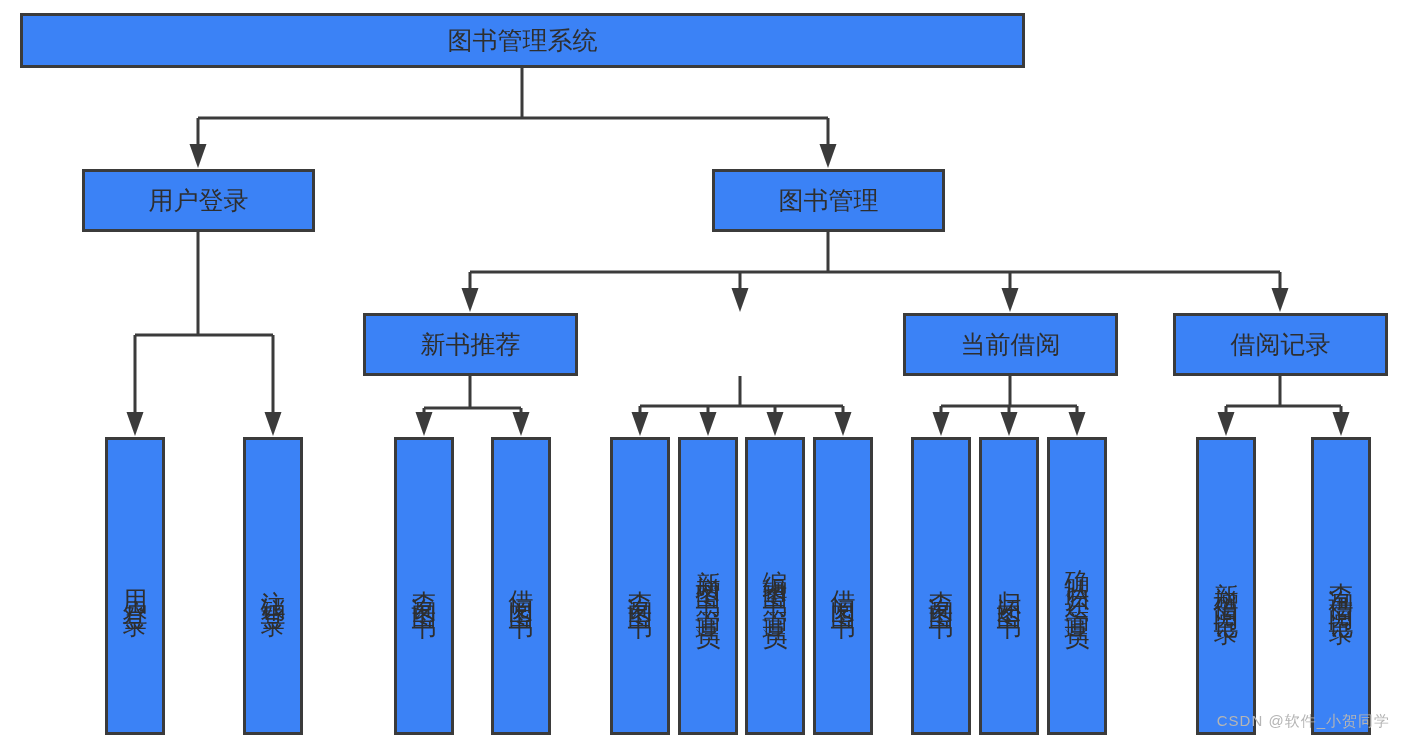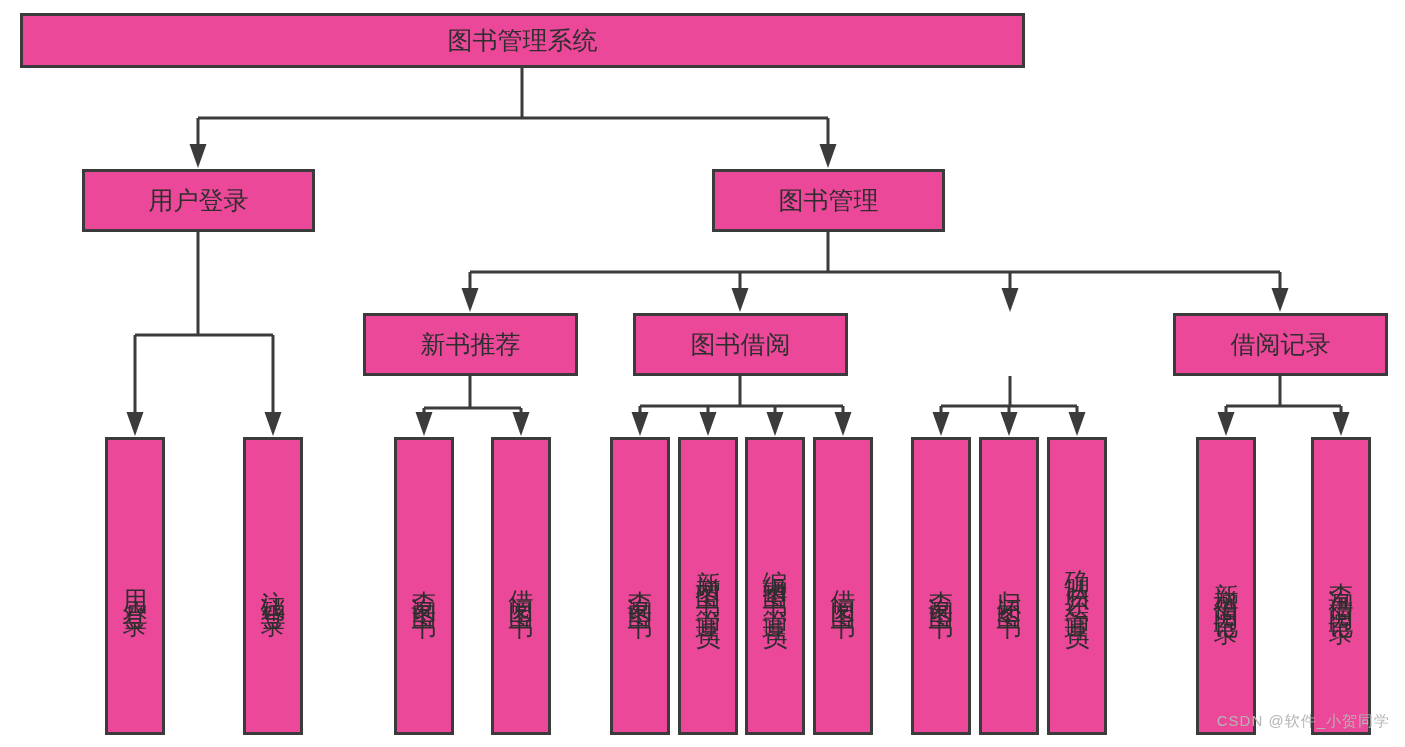--- a/index.html
+++ b/index.html
@@ -18,21 +18,21 @@
   .connectors {
     position: absolute;
     left: 0;
     top: 0;
     pointer-events: none;
   }
   .node {
     position: absolute;
     box-sizing: border-box;
     border: 3px solid #3b3b3b;
-    background: #ec4899;
+    background: #3b82f6;
     display: flex;
     align-items: center;
     justify-content: center;
     color: #2e2e2e;
     font-size: 25px;
     line-height: 1;
     white-space: nowrap;
   }
   .node.v span {
     writing-mode: vertical-rl;
@@ -91,22 +91,22 @@
   <div class="node h" style="left:82px;top:169px;width:233px;height:63px">
     <span>用户登录</span>
   </div>
   <div class="node h" style="left:712px;top:169px;width:233px;height:63px">
     <span>图书管理</span>
   </div>
 
   <div class="node h" style="left:363px;top:313px;width:215px;height:63px">
     <span>新书推荐</span>
   </div>
-  <div class="node h" style="left:633px;top:313px;width:215px;height:63px">
-    <span>图书借阅</span>
+  <div class="node h" style="left:903px;top:313px;width:215px;height:63px">
+    <span>当前借阅</span>
   </div>
   <div class="node h" style="left:1173px;top:313px;width:215px;height:63px">
     <span>借阅记录</span>
   </div>
 
   <div class="node v" style="left:105px;top:437px;width:60px;height:298px">
     <span>用户登录</span>
   </div>
   <div class="node v" style="left:243px;top:437px;width:60px;height:298px">
     <span>注销登录</span>

